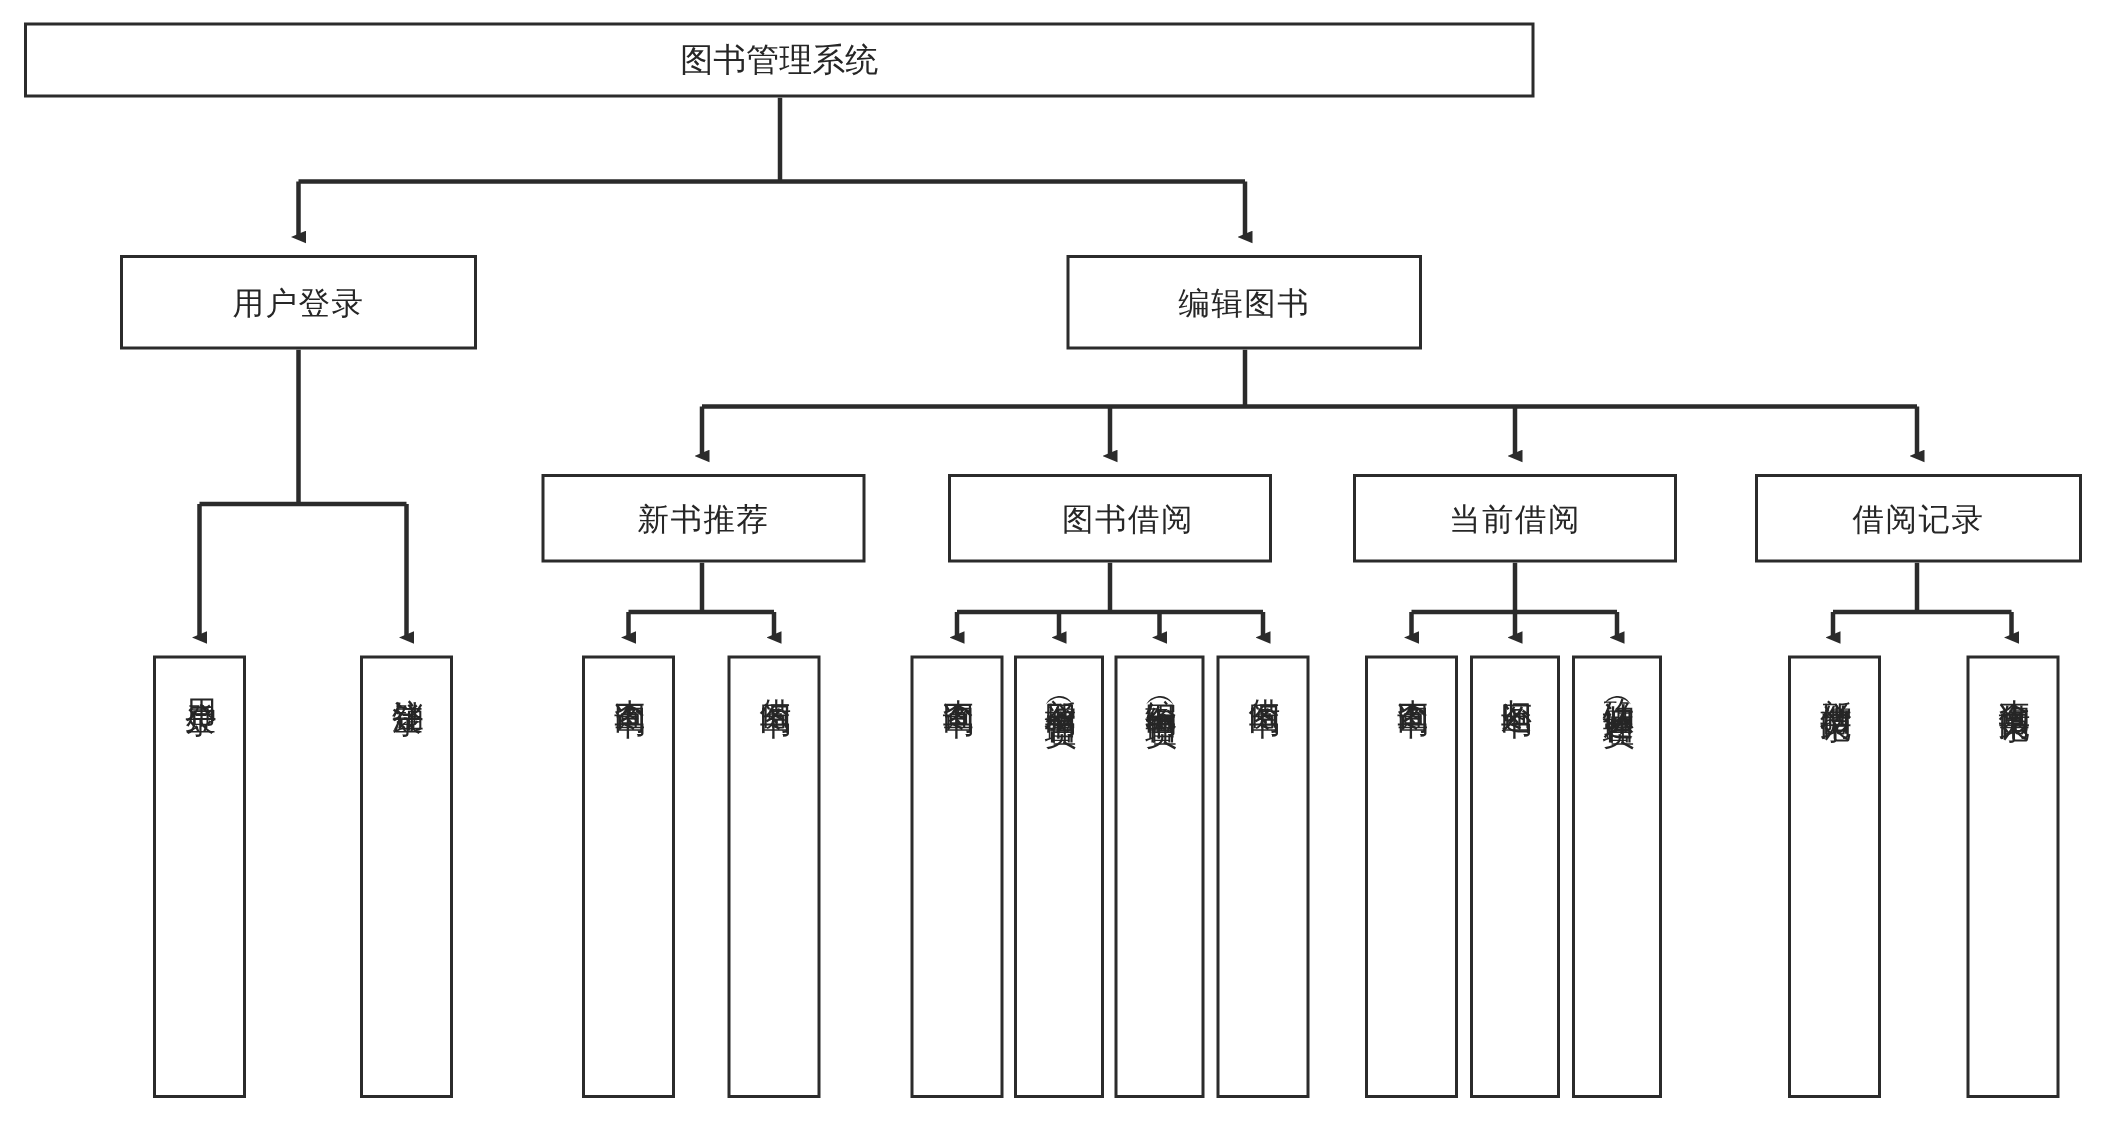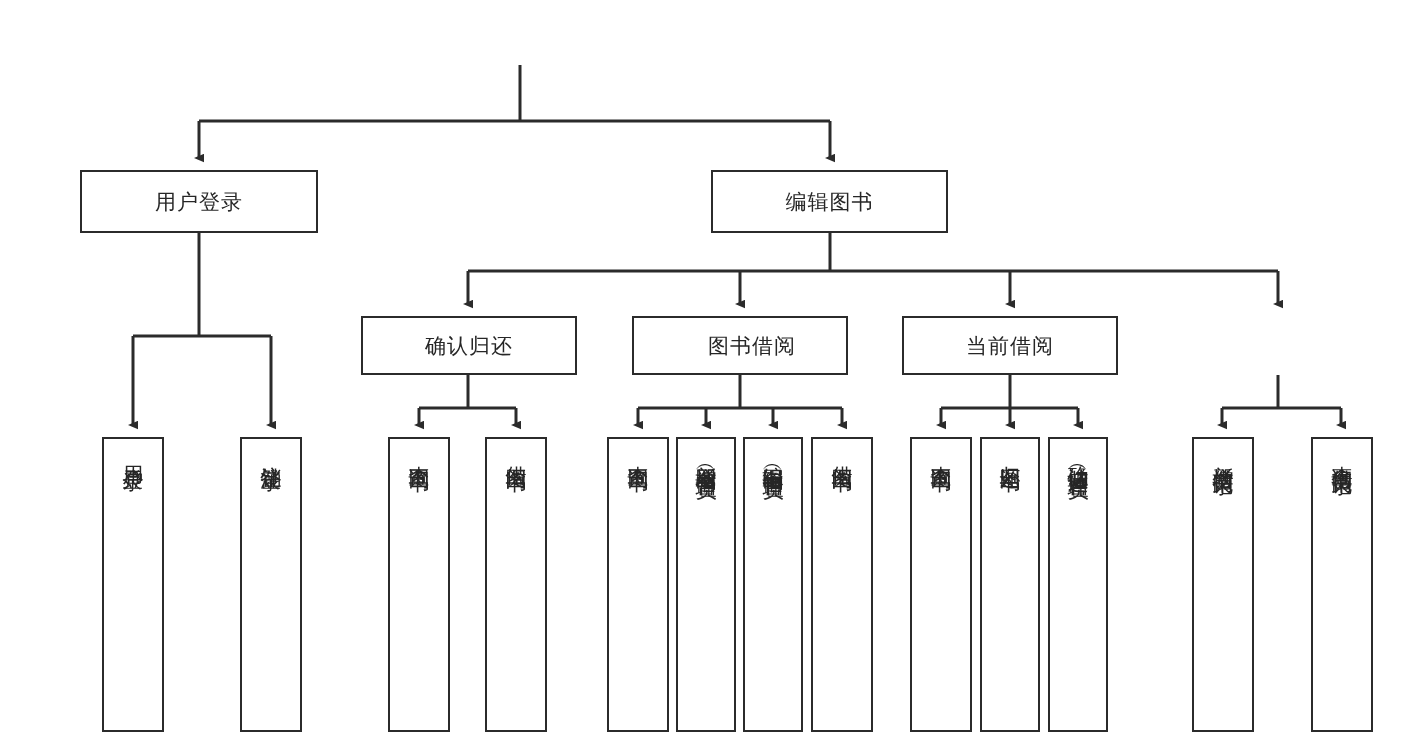--- a/index.html
+++ b/index.html
@@ -113,41 +113,47 @@
       <path d="M1010,408 L1010,425" marker-end="url(#arrow)"></path>
       <path d="M1078,408 L1078,425" marker-end="url(#arrow)"></path>
 
       <path d="M1278,375 L1278,408"></path>
       <path d="M1222,408 L1341,408"></path>
       <path d="M1222,408 L1222,425" marker-end="url(#arrow)"></path>
       <path d="M1341,408 L1341,425" marker-end="url(#arrow)"></path>
     </g>
   </svg>
 
+  <div class="node root" style="left:16px; top:15px; width:1007px; height:50px;">
+    <span>图书管理系统</span>
+  </div>
 
   <div class="node h-node" style="left:80px; top:170px; width:238px; height:63px;">
     <span>用户登录</span>
   </div>
 
   <div class="node h-node" style="left:711px; top:170px; width:237px; height:63px;">
     <span>编辑图书</span>
   </div>
 
   <div class="node h-node" style="left:361px; top:316px; width:216px; height:59px;">
-    <span>确认归还</span>
+    <span>新书推荐</span>
   </div>
 
   <div class="node h-node" style="left:632px; top:316px; width:216px; height:59px;padding-left:24px;">
     <span>图书借阅</span>
   </div>
 
   <div class="node h-node" style="left:902px; top:316px; width:216px; height:59px;">
     <span>当前借阅</span>
   </div>
 
+  <div class="node h-node" style="left:1170px; top:316px; width:218px; height:59px;">
+    <span>借阅记录</span>
+  </div>
 
   <div class="node leaf" style="left:102px; top:437px; width:62px; height:295px;">
     <span class="vtext">用户登录</span>
   </div>
 
   <div class="node leaf" style="left:240px; top:437px; width:62px; height:295px;">
     <span class="vtext">注销登录</span>
   </div>
 
   <div class="node leaf" style="left:388px; top:437px; width:62px; height:295px;">

